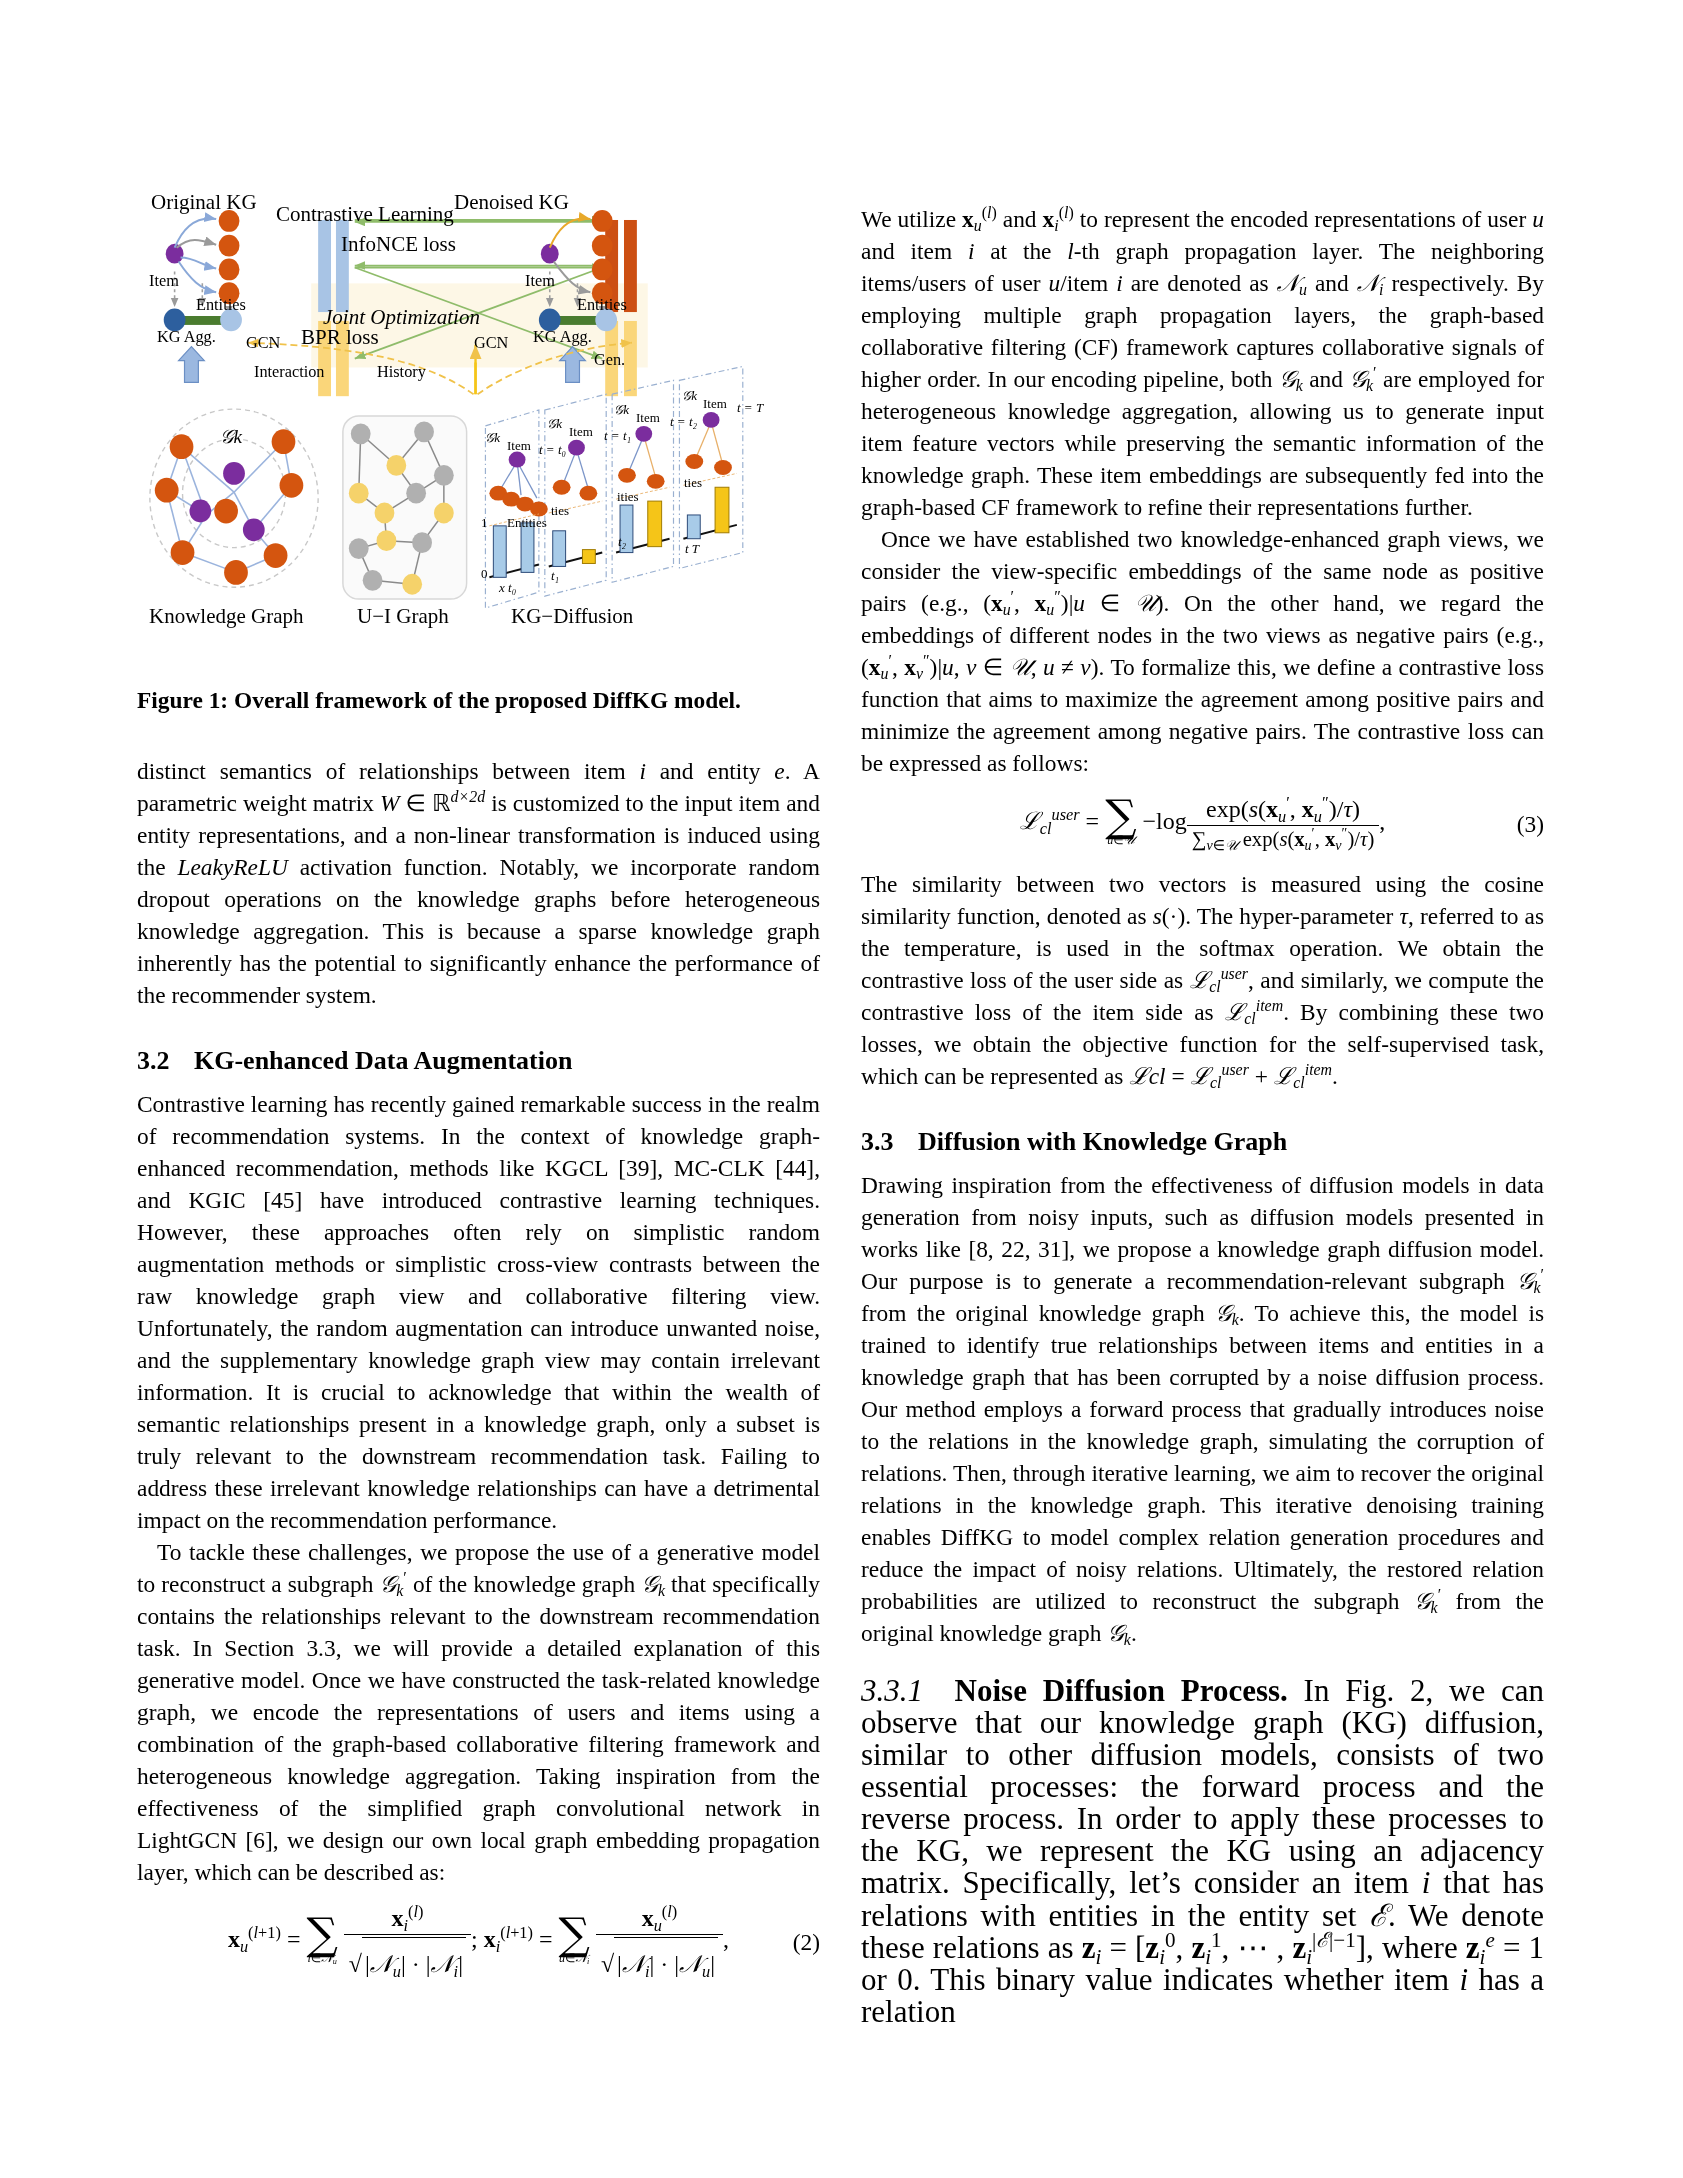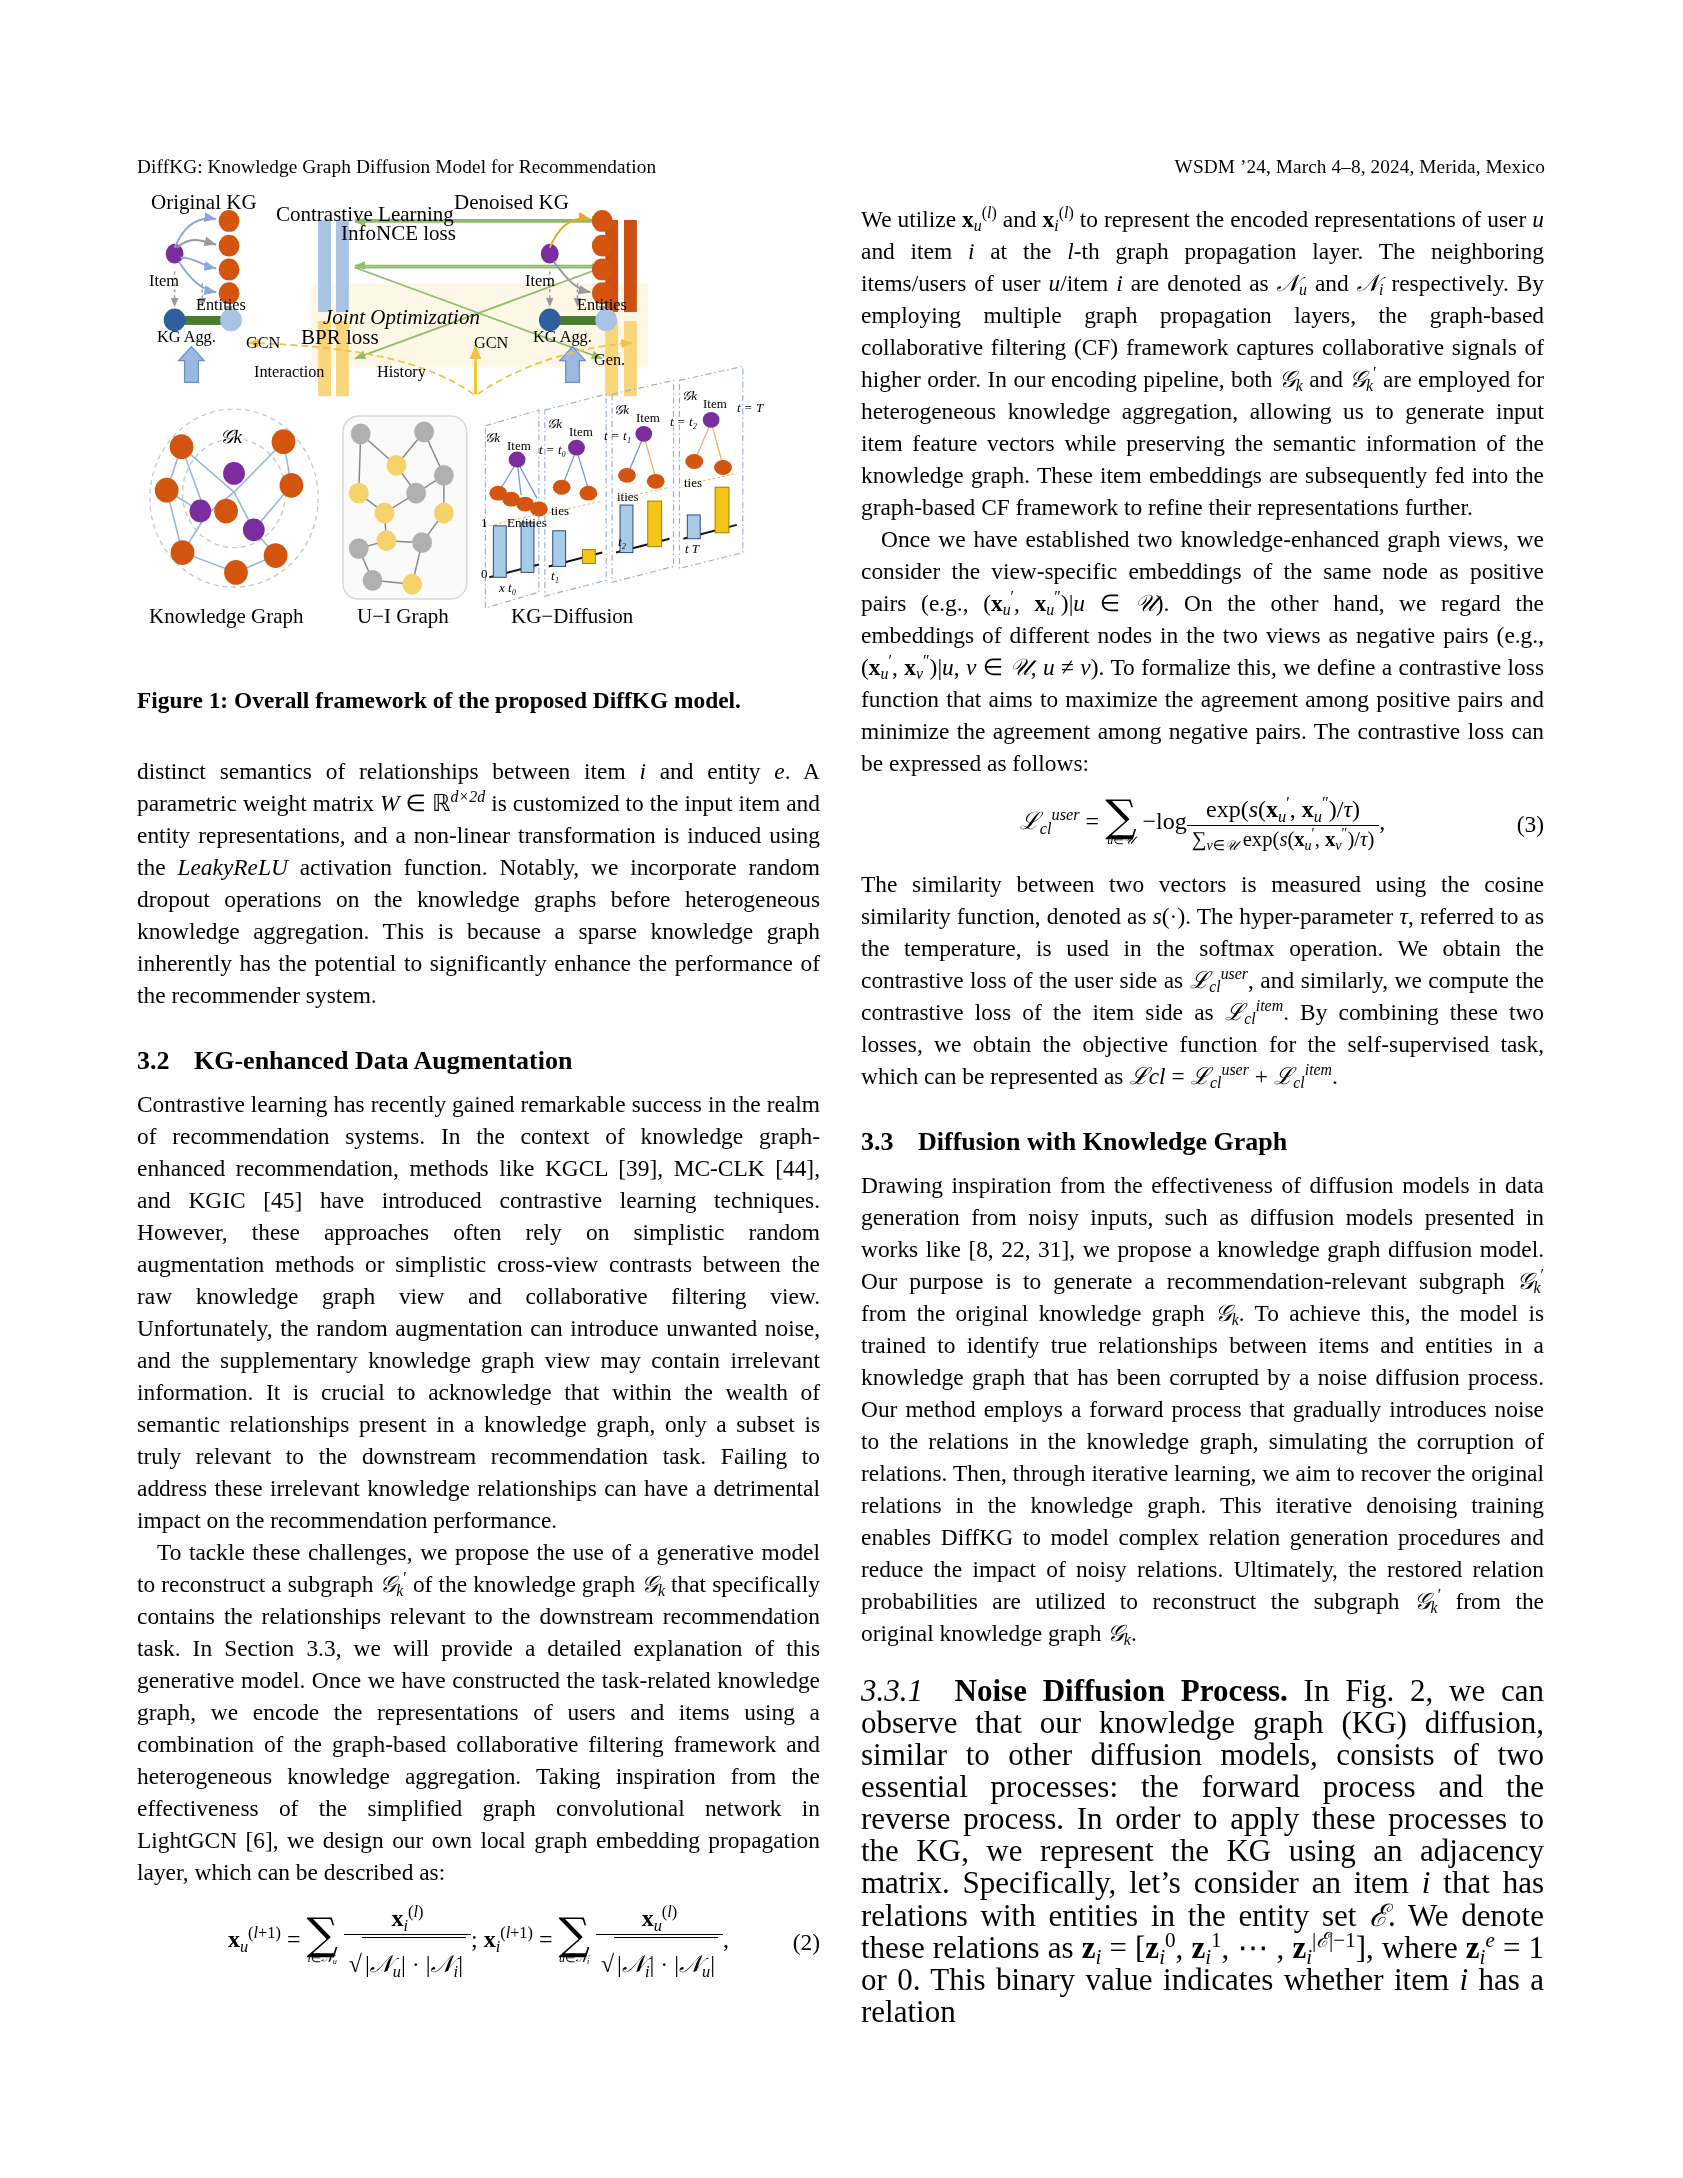--- a/index.html
+++ b/index.html
@@ -73,24 +73,20 @@
   .fig-label.sm { font-size:16.3px; }
   .fig-label.xs { font-size:13px; }
   .fig-label.it { font-style:italic; }
   .fig-bottom { position:absolute; font-size:21px; white-space:nowrap; }
 </style>
 </head>
 <body>
 
 <div class="page">
 
-  <div class="runhead">
-    <span>DiffKG: Knowledge Graph Diffusion Model for Recommendation</span>
-    <span>WSDM ’24, March 4–8, 2024, Merida, Mexico</span>
-  </div>
 
   <div class="figure">
     <svg width="683" height="436" viewBox="0 0 690 440">
       <defs>
         <marker id="agreen" markerWidth="7" markerHeight="7" refX="6" refY="2.5" orient="auto">
           <path d="M0,0 L6,2.5 L0,5 z" fill="#8fbc6a"></path>
         </marker>
         <marker id="ayel" markerWidth="7" markerHeight="7" refX="6" refY="2.5" orient="auto">
           <path d="M0,0 L6,2.5 L0,5 z" fill="#f0c24a"></path>
         </marker>
@@ -304,21 +300,21 @@
         <line x1="552" y1="346" x2="606" y2="332" stroke="#111" stroke-width="2"></line>
         <rect x="556" y="322" width="13" height="24" fill="#a8cbe8" stroke="#2c4a78" stroke-width="1"></rect>
         <rect x="584" y="294" width="14" height="46" fill="#f5c518" stroke="#a07b00" stroke-width="1"></rect>
       </g>
     </svg>
 
     
     <div class="fig-label" style="left:14px;  top:-6px;">Original KG</div>
     <div class="fig-label" style="left:139px; top:6px;">Contrastive Learning</div>
     <div class="fig-label" style="left:317px; top:-6px;">Denoised KG</div>
-    <div class="fig-label" style="left:204px; top:25px;">InfoNCE loss</div>
+    <div class="fig-label" style="left:204px; top:36px;">InfoNCE loss</div>
     <div class="fig-label it" style="left:186px; top:109px;">Joint Optimization</div>
     <div class="fig-label sm" style="left:12px;  top:75px;">Item</div>
     <div class="fig-label sm" style="left:388px; top:75px;">Item</div>
     <div class="fig-label sm" style="left:59px;  top:99px;">Entities</div>
     <div class="fig-label sm" style="left:440px; top:99px;">Entities</div>
     <div class="fig-label sm" style="left:20px;  top:131px;">KG Agg.</div>
     <div class="fig-label sm" style="left:396px; top:131px;">KG Agg.</div>
     <div class="fig-label sm" style="left:109px; top:137px;">GCN</div>
     <div class="fig-label sm" style="left:337px; top:137px;">GCN</div>
     <div class="fig-label" style="left:164px; top:129px;">BPR   loss</div>

